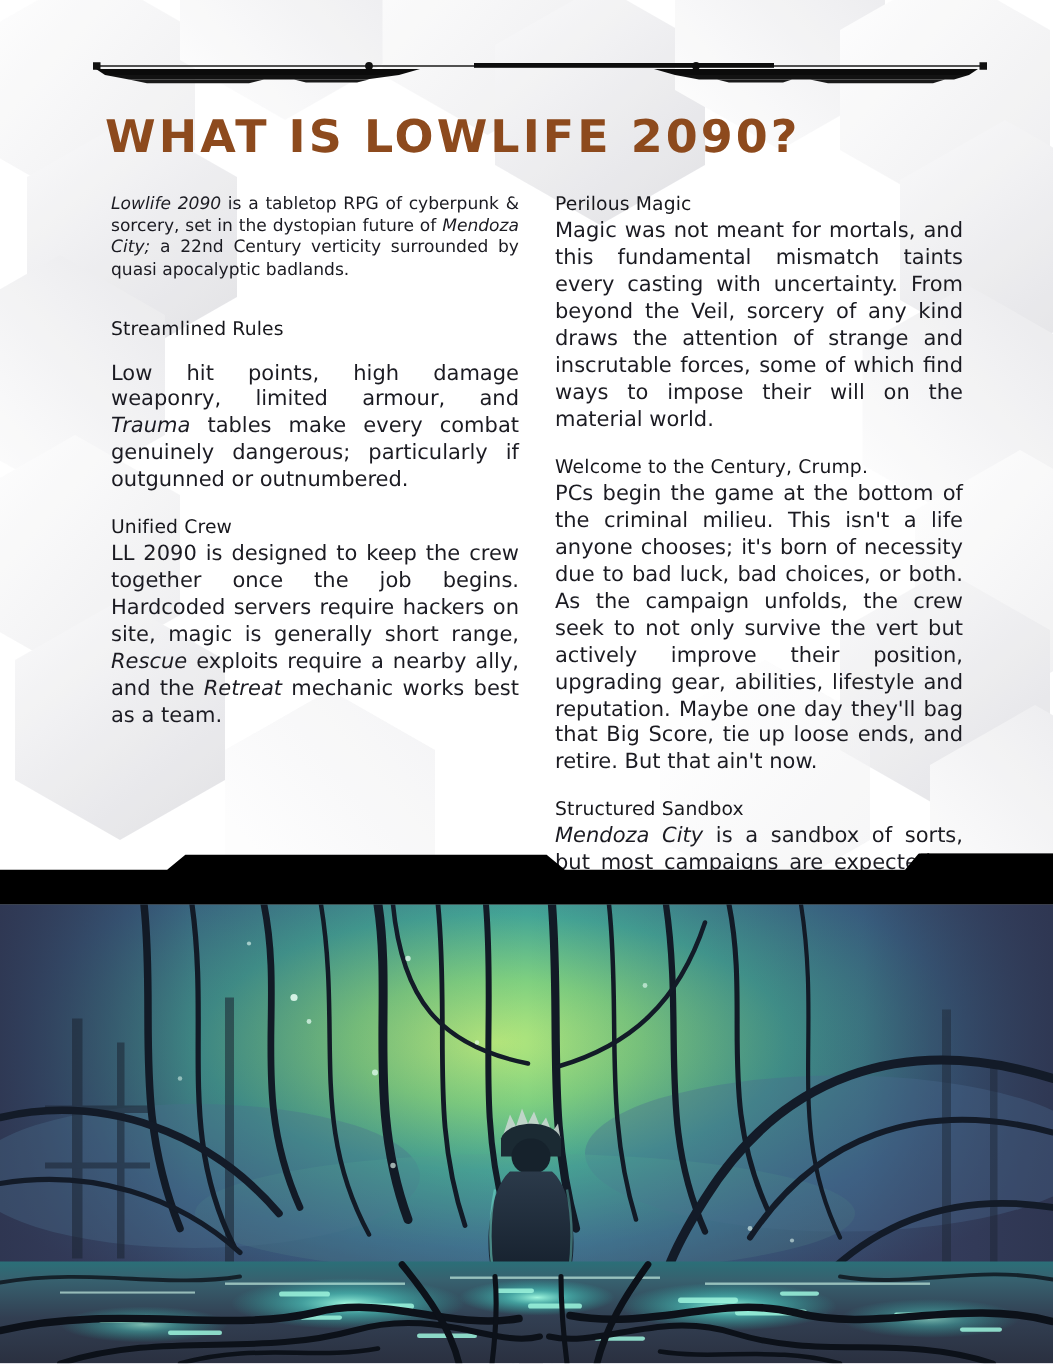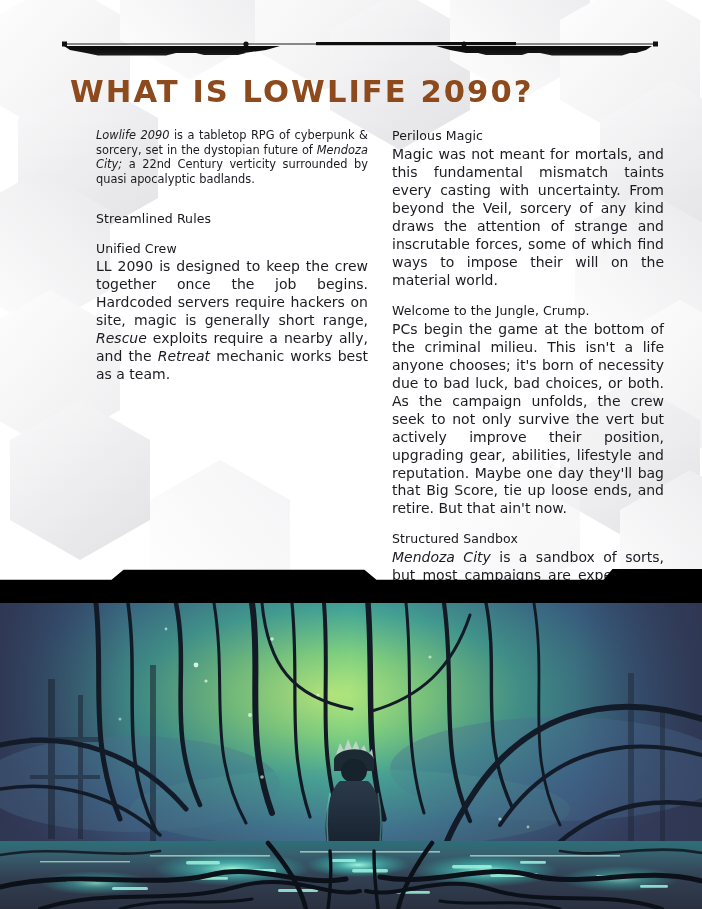--- a/index.html
+++ b/index.html
@@ -33,21 +33,21 @@
     white-space:nowrap;
     font-family:"DejaVu Sans", sans-serif;
     transform:scaleX(1.02);
     transform-origin:left center;
   }
 
   .columns {
     position:absolute; left:0; top:128px; width:702px;
   }
   .col {
-    position:absolute; top:0; width:272px;margin-left:22px;
+    position:absolute; top:0; width:272px;
   }
   .col-left  { left:74px; }
   .col-right { left:370px; }
 
   .sec { margin-bottom:13px; }
   .sec:last-child { margin-bottom:0; }
 
   h2.sec-head {
     font-size:12.5px;
     font-weight:400;
@@ -156,38 +156,39 @@
         <p class="sec-body intro"><span class="it">Lowlife 2090</span><span> is a tabletop RPG of cyberpunk &amp; sorcery, set in the dystopian future of </span><span class="it">Mendoza City;</span><span> a 22nd Century verticity surrounded by quasi apocalyptic badlands.</span></p>
       </div>
 
       <div class="gap-intro"></div>
 
       <div class="sec">
         <h2 class="sec-head">Streamlined Rules</h2>
       </div>
 
       <div class="sec">
+        <p class="sec-body"><span>Low hit points, high damage weaponry, limited armour, and </span><span class="it">Trauma</span><span> tables make every combat genuinely dangerous; particularly if outgunned or outnumbered.</span></p>
       </div>
 
       <div class="sec">
         <h2 class="sec-head">Unified Crew</h2>
         <p class="sec-body"><span>LL 2090 is designed to keep the crew together once the job begins. Hardcoded servers require hackers on site, magic is generally short range, </span><span class="it">Rescue</span><span> exploits require a nearby ally, and the </span><span class="it">Retreat</span><span> mechanic works best as a team.</span></p>
       </div>
 
     </div>
 
     <div class="col col-right">
 
       <div class="sec">
         <h2 class="sec-head">Perilous Magic</h2>
         <p class="sec-body">Magic was not meant for mortals, and this fundamental mismatch taints every casting with uncertainty. From beyond the Veil, sorcery of any kind draws the attention of strange and inscrutable forces, some of which find ways to impose their will on the material world.</p>
       </div>
 
       <div class="sec">
-        <h2 class="sec-head">Welcome to the Jungle, Crump.</h2>
+        <h2 class="sec-head">Welcome to the Century, Crump.</h2>
         <p class="sec-body">PCs begin the game at the bottom of the criminal milieu. This isn't a life anyone chooses; it's born of necessity due to bad luck, bad choices, or both. As the campaign unfolds, the crew seek to not only survive the vert but actively improve their position, upgrading gear, abilities, lifestyle and reputation. Maybe one day they'll bag that Big Score, tie up loose ends, and retire. But that ain't now.</p>
       </div>
 
       <div class="sec">
         <h2 class="sec-head">Structured Sandbox</h2>
         <p class="sec-body"><span class="it">Mendoza City</span><span> is a sandbox of sorts, but most campaigns are expected to proceed as a series of structured adventures based on player and GM interests.</span></p>
       </div>
 
     </div>
   </div>

